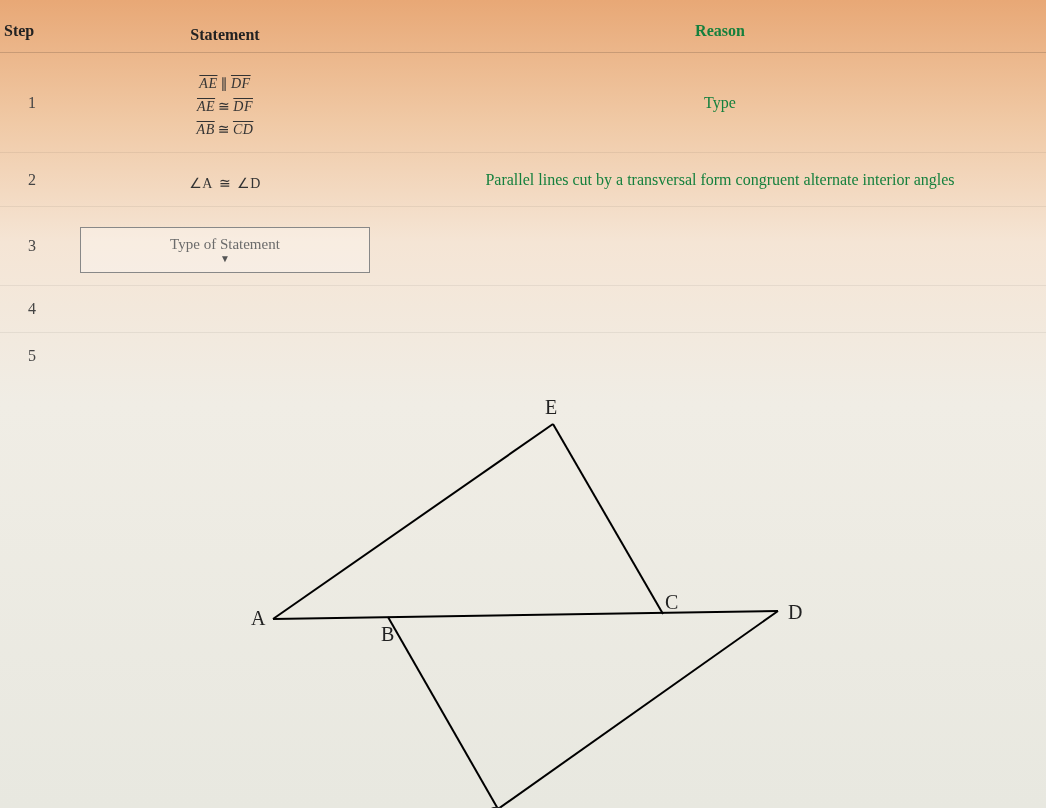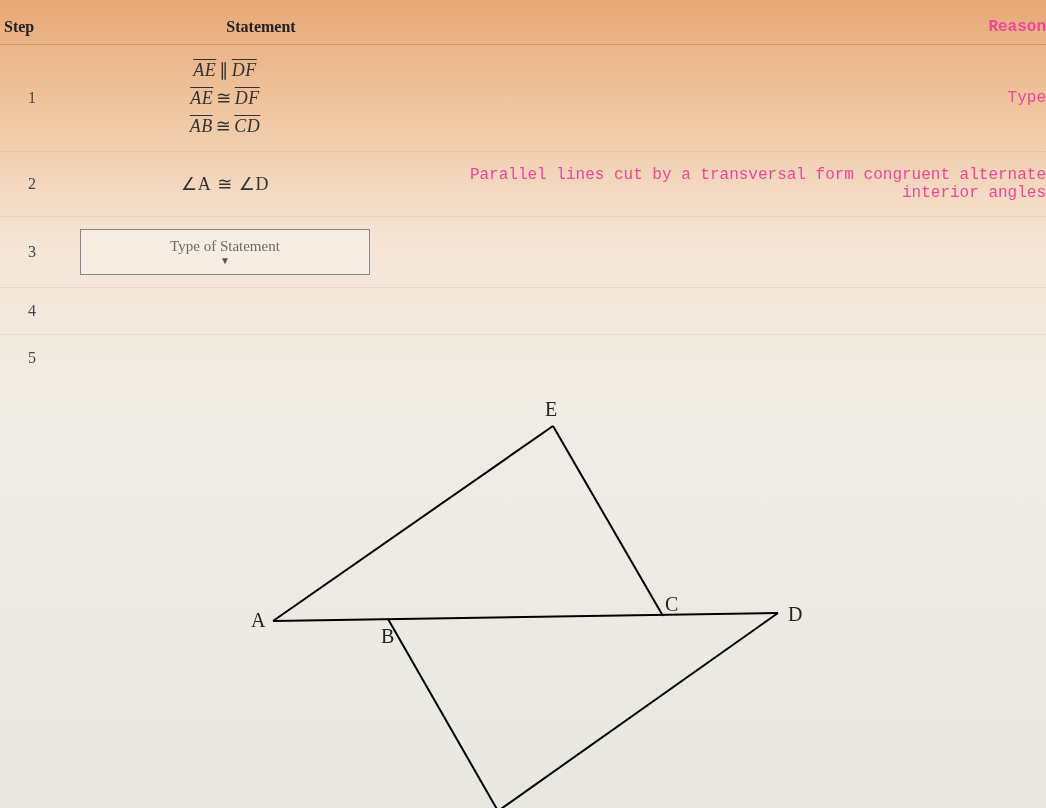--- a/index.html
+++ b/index.html
@@ -17,28 +17,27 @@
   }
   .header-row, .row {
     display: flex;
     align-items: center;
     padding: 8px 0;
   }
   .header-row {
     border-bottom: 1px solid rgba(0,0,0,0.15);
     font-weight: bold;
     color: #222;
-    gap: 36px;
   }
   .step-col { width: 60px; text-align: left; padding-left: 4px; }
-  .stmt-col { width: 330px; text-align: center; position: relative; }
-  .reason-col { flex: 1; text-align: right; padding-left: 4px; color: #ec4899; font-family: Liberation Mono, monospace; }
+  .stmt-col { width: 330px; text-align: center; position: relative; margin-top: 8px; }
+  .reason-col { flex: 1; text-align: center; padding-left: 4px; color: #15803d; }
   .row .step-col { color: #444; text-align: center; }
   .multi-stmt { display: flex; flex-direction: column; gap: 6px; align-items: center; }
-  .math { font-family: 'Times New Roman', serif; font-style: italic; font-size: 18px; letter-spacing: 0.5px; }
+  .math { font-family: 'Times New Roman', serif; font-style: italic; font-size: 14px; letter-spacing: 0.5px; }
   .over { text-decoration: overline; text-decoration-thickness: 1px; }
   .sym { font-style: normal; padding: 0 3px; }
   .row-sep { border-top: 1px solid rgba(0,0,0,0.06); }
   .dropdown {
     border: 1px solid #888;
     background: rgba(255,255,255,0.3);
     color: #6b6b6b;
     padding: 8px 12px;
     width: 290px;
     text-align: left;

